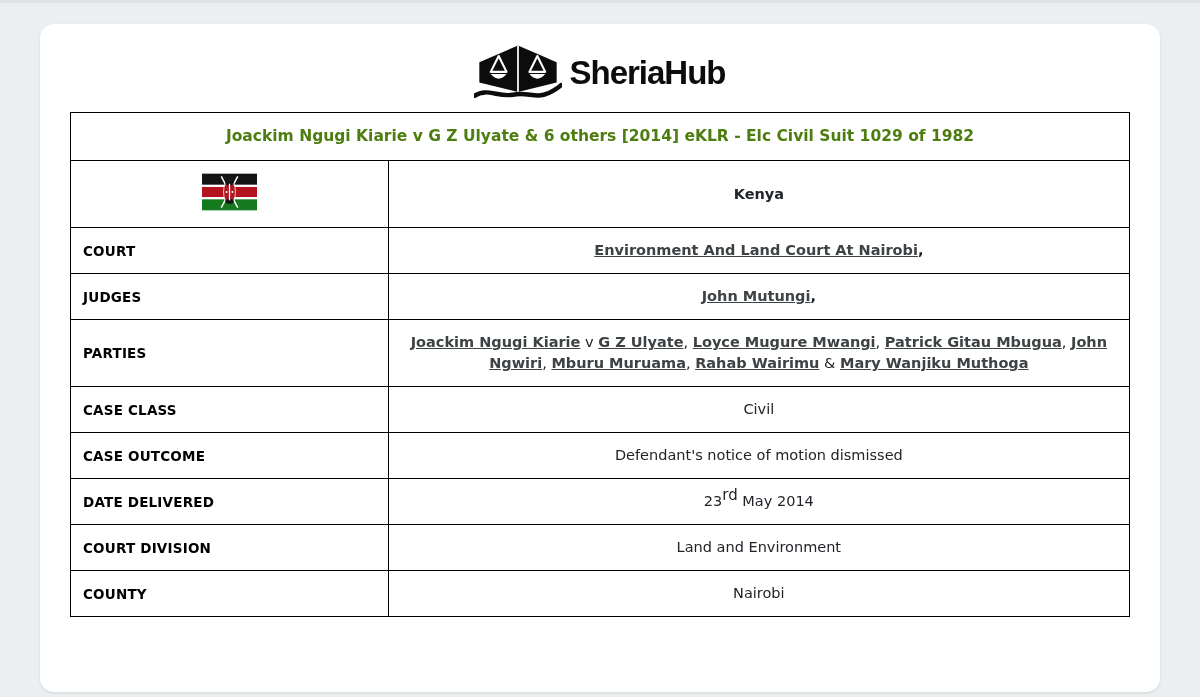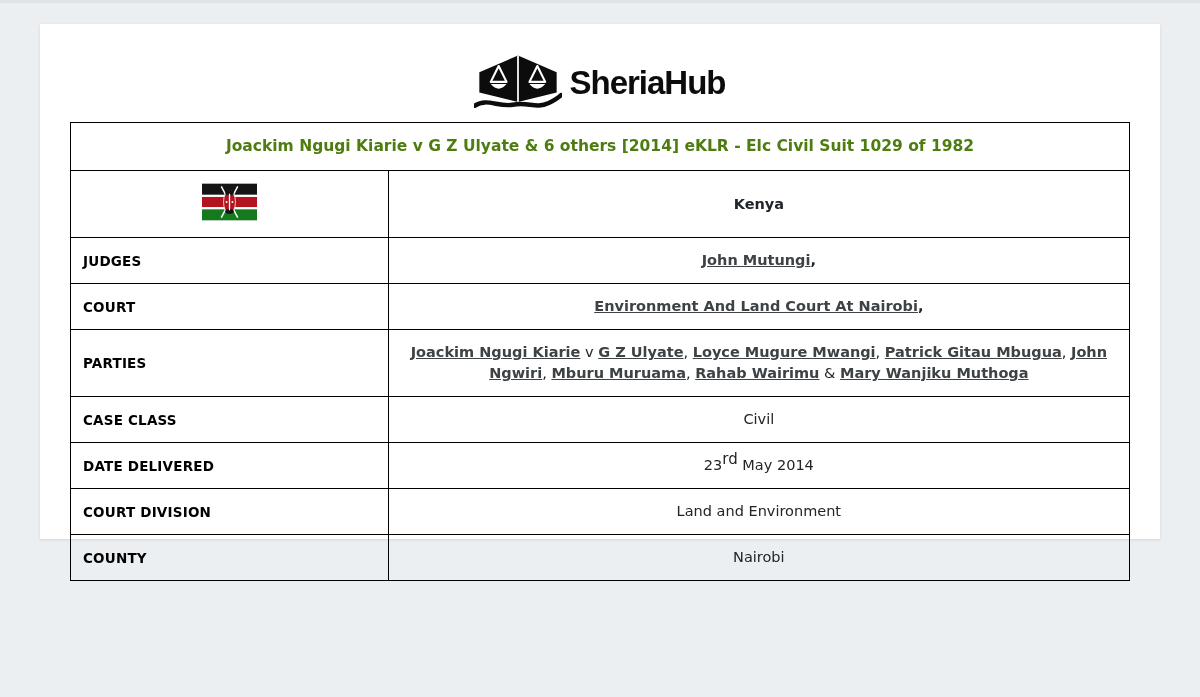--- a/index.html
+++ b/index.html
@@ -5,22 +5,22 @@
   :root{
     --bg:#eceff1; --card:#ffffff; --border:#000000; --text:#212529; --link:#3d4245;
     --flag-black:#141414; --flag-red:#b41420; --flag-green:#157a1e; --flag-white:#ffffff;
     --logo-black:#0c0c0c;
   }
   *{margin:0;padding:0;box-sizing:border-box;}
   html,body{width:1200px;height:697px;overflow:hidden;}
   body{background:var(--bg);font-family:"DejaVu Sans","Liberation Sans",sans-serif;}
   .top-edge{width:1200px;height:3px;background:#dfe3e4;}
   .card{
-    width:1120px;height:515px;margin:21px 40px 0;background:var(--card);
-    box-shadow:0 1px 3px rgba(0,0,0,0.10);padding:26px 30px 0;
+    width:1120px;height:668px;margin:21px 40px 0;background:var(--card);
+    box-shadow:0 1px 3px rgba(0,0,0,0.10);padding:16px 30px 0;border-radius:14px;
   }
   .brand{
     display:flex;align-items:center;justify-content:center;gap:7px;
     height:62px;margin:2px 0 8px;text-decoration:none;
   }
   .brand-text{
     font-size:33px;font-weight:bold;color:var(--logo-black);letter-spacing:-1px;
     font-family:"Liberation Sans","DejaVu Sans",sans-serif;
   }
   table{width:100%;border-collapse:collapse;}
@@ -89,34 +89,38 @@
               <line x1="30" y1="11" x2="30" y2="29" stroke="#ffffff" stroke-width="1.4"></line>
               <circle cx="26.8" cy="20" r="1.1" fill="#ffffff"></circle>
               <circle cx="33.2" cy="20" r="1.1" fill="#ffffff"></circle>
             </svg>
           </span>
         </td>
         <td class="value-cell country-cell">Kenya</td>
       </tr>
 
       <tr>
+        <td class="label-cell">COURT</td>
+        <td class="value-cell"><a href="#" class="case-link">Environment And Land Court At Nairobi</a><span class="seg-bold">,</span></td>
+      </tr>
+      <tr>
         <td class="label-cell">JUDGES</td>
         <td class="value-cell"><a href="#" class="case-link">John Mutungi</a><span class="seg-bold">,</span></td>
-      </tr>
-      <tr>
-        <td class="label-cell">COURT</td>
-        <td class="value-cell"><a href="#" class="case-link">Environment And Land Court At Nairobi</a><span class="seg-bold">,</span></td>
       </tr>
       <tr>
         <td class="label-cell">PARTIES</td>
         <td class="value-cell"><a href="#" class="case-link">Joackim Ngugi Kiarie</a><span> v </span><a href="#" class="case-link">G Z Ulyate</a><span>, </span><a href="#" class="case-link">Loyce Mugure Mwangi</a><span>, </span><a href="#" class="case-link">Patrick Gitau Mbugua</a><span>, </span><a href="#" class="case-link">John Ngwiri</a><span>, </span><a href="#" class="case-link">Mburu Muruama</a><span>, </span><a href="#" class="case-link">Rahab Wairimu</a><span> &amp; </span><a href="#" class="case-link">Mary Wanjiku Muthoga</a></td>
       </tr>
       <tr>
         <td class="label-cell">CASE CLASS</td>
         <td class="value-cell"><span>Civil</span></td>
+      </tr>
+      <tr>
+        <td class="label-cell">CASE OUTCOME</td>
+        <td class="value-cell"><span>Defendant's notice of motion dismissed</span></td>
       </tr>
       <tr>
         <td class="label-cell">DATE DELIVERED</td>
         <td class="value-cell"><span>23</span><sup>rd</sup><span> May 2014</span></td>
       </tr>
       <tr>
         <td class="label-cell">COURT DIVISION</td>
         <td class="value-cell"><span>Land and Environment</span></td>
       </tr>
       <tr>

